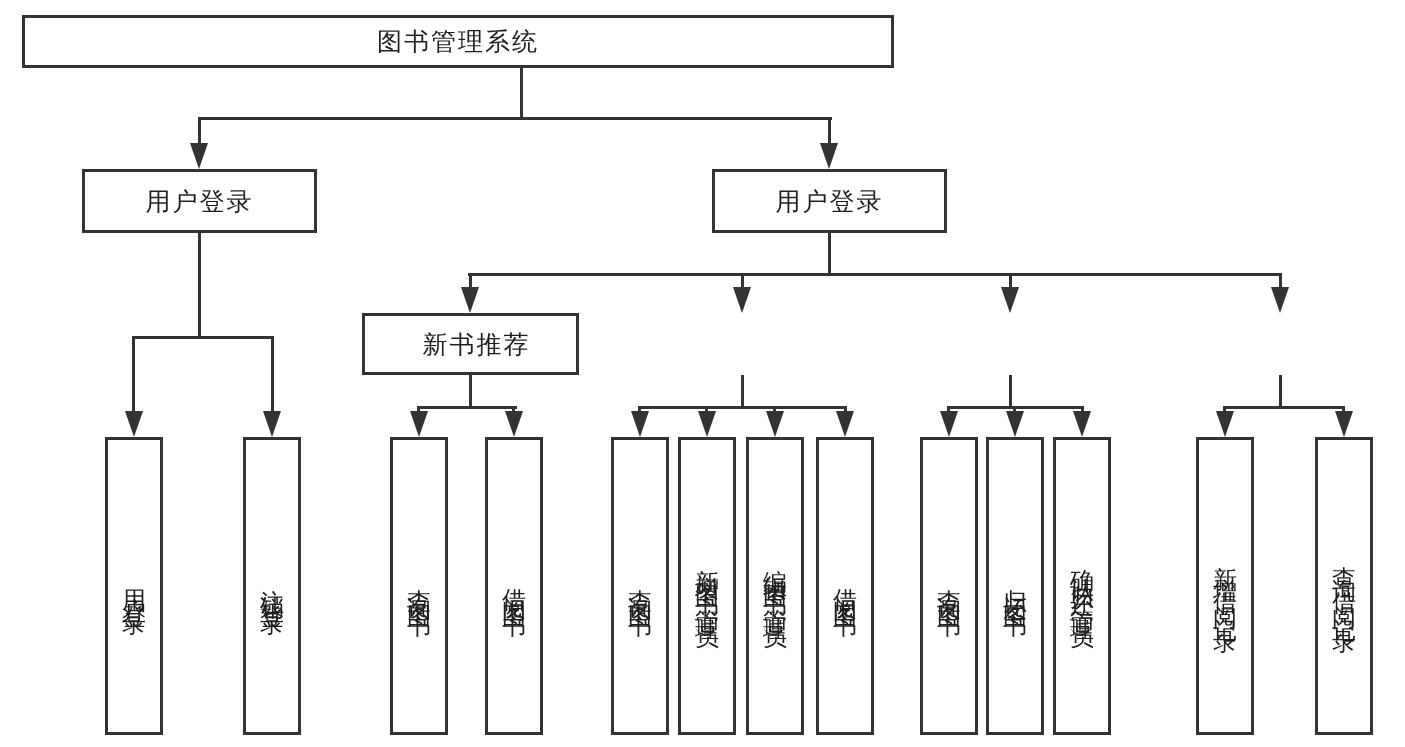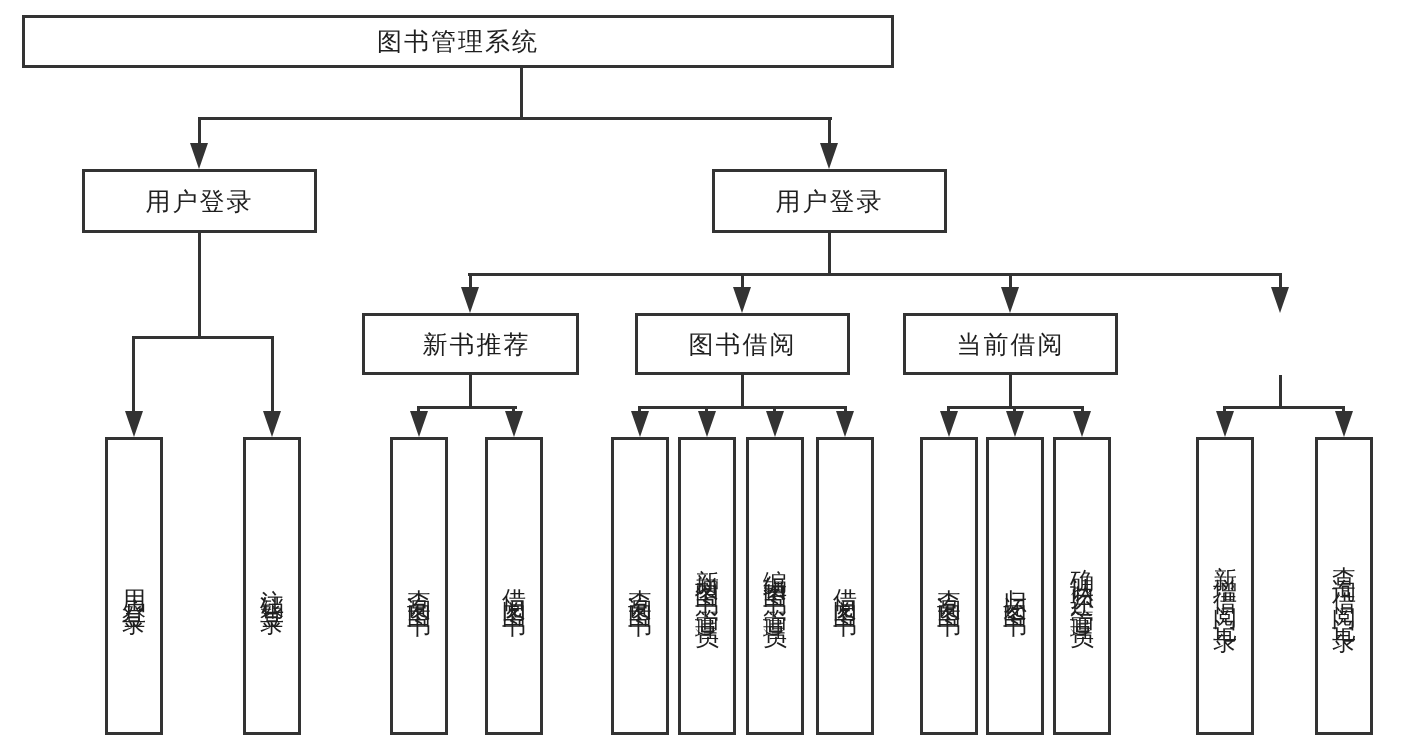--- a/index.html
+++ b/index.html
@@ -65,23 +65,21 @@
 <div class="canvas">
 
   <div class="node" style="left:22px; top:15px; width:872px; height:53px;">图书管理系统</div>
 
   <div class="node" style="left:82px; top:169px; width:235px; height:64px;">用户登录</div>
 
   <div class="node" style="left:712px; top:169px; width:235px; height:64px;">用户登录</div>
 
   <div class="node" style="left:362px; top:313px; width:217px; height:62px;padding-left:12px;">新书推荐</div>
 
-  <div class="node" style="left:635px; top:313px; width:215px; height:62px;">图书借阅</div>
 
-  <div class="node" style="left:903px; top:313px; width:215px; height:62px;">当前借阅</div>
 
 
   <div class="node leaf" style="left:105px; top:437px; width:58px; height:298px;">用户登录</div>
 
   <div class="node leaf" style="left:243px; top:437px; width:58px; height:298px;">注销登录</div>
 
   <div class="node leaf" style="left:390px; top:437px; width:58px; height:298px;">查询图书</div>
 
   <div class="node leaf" style="left:485px; top:437px; width:58px; height:298px;">借阅图书</div>
 

